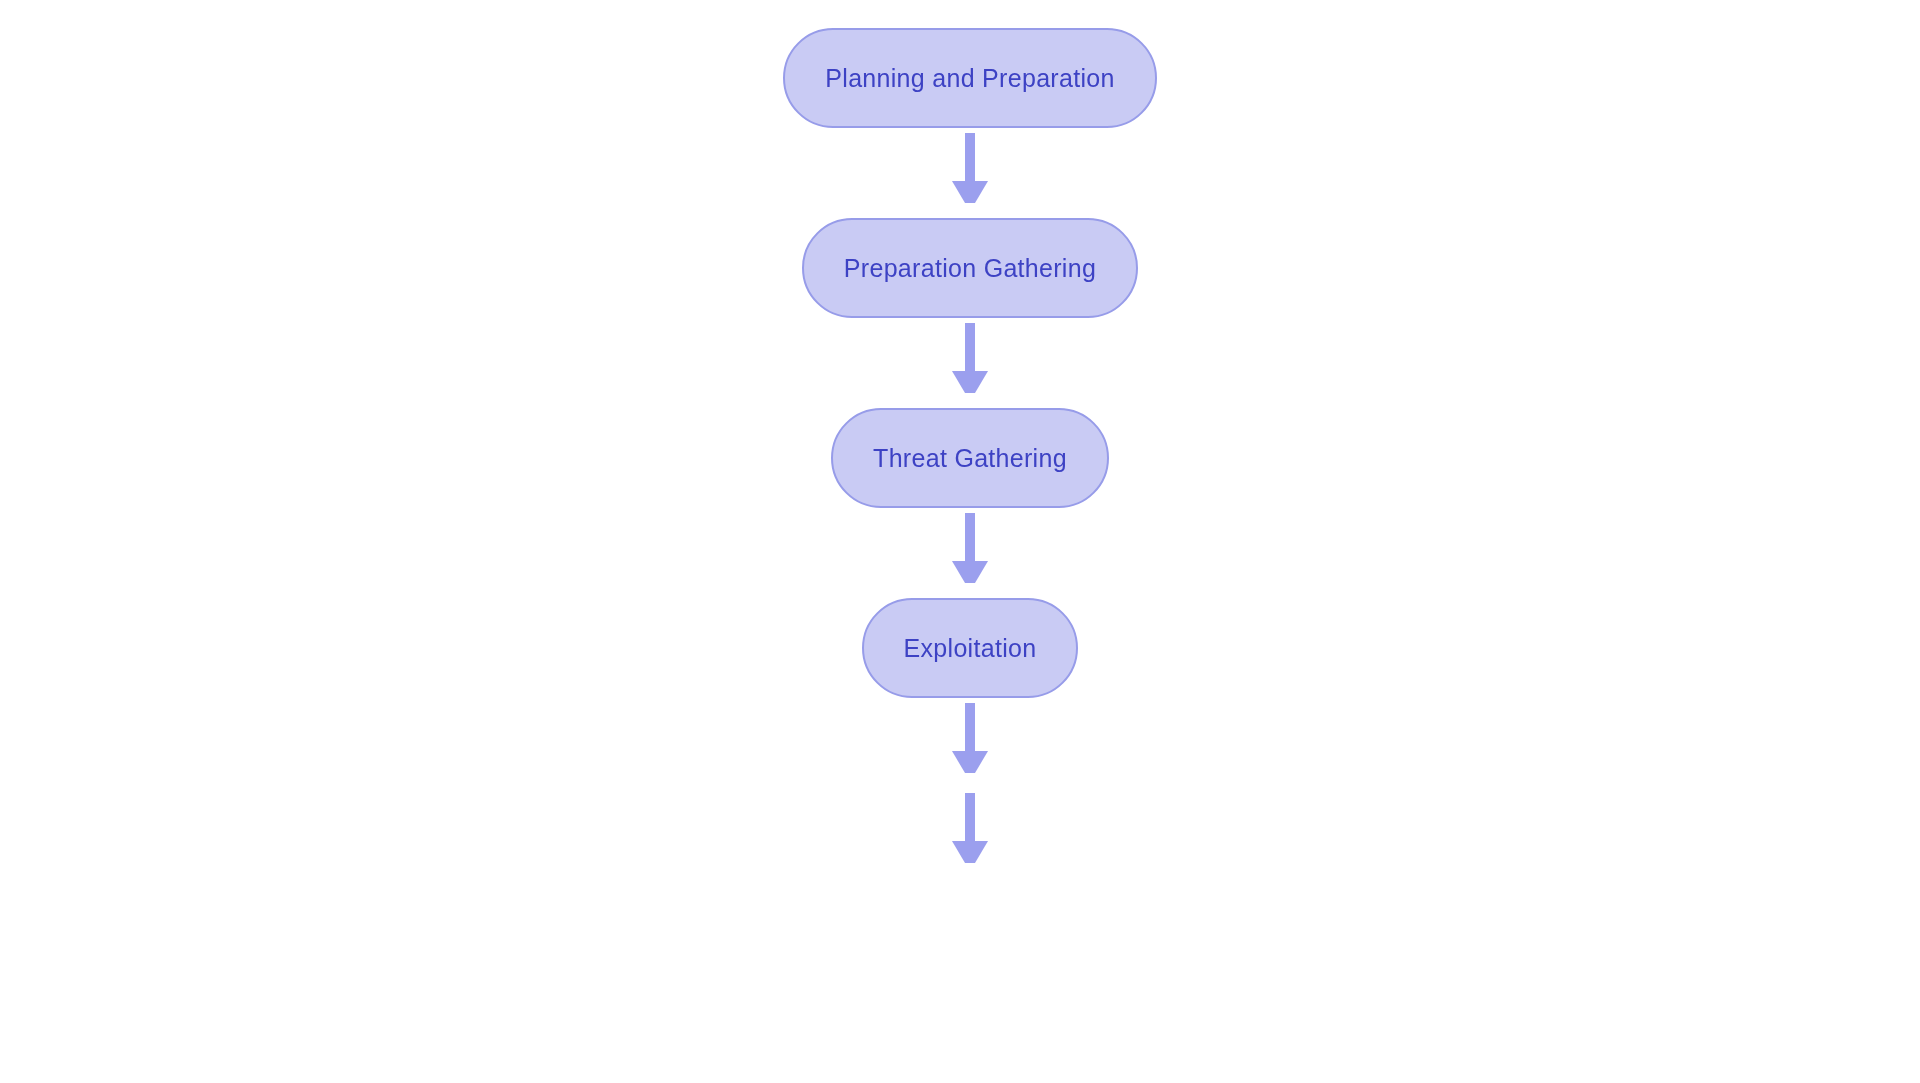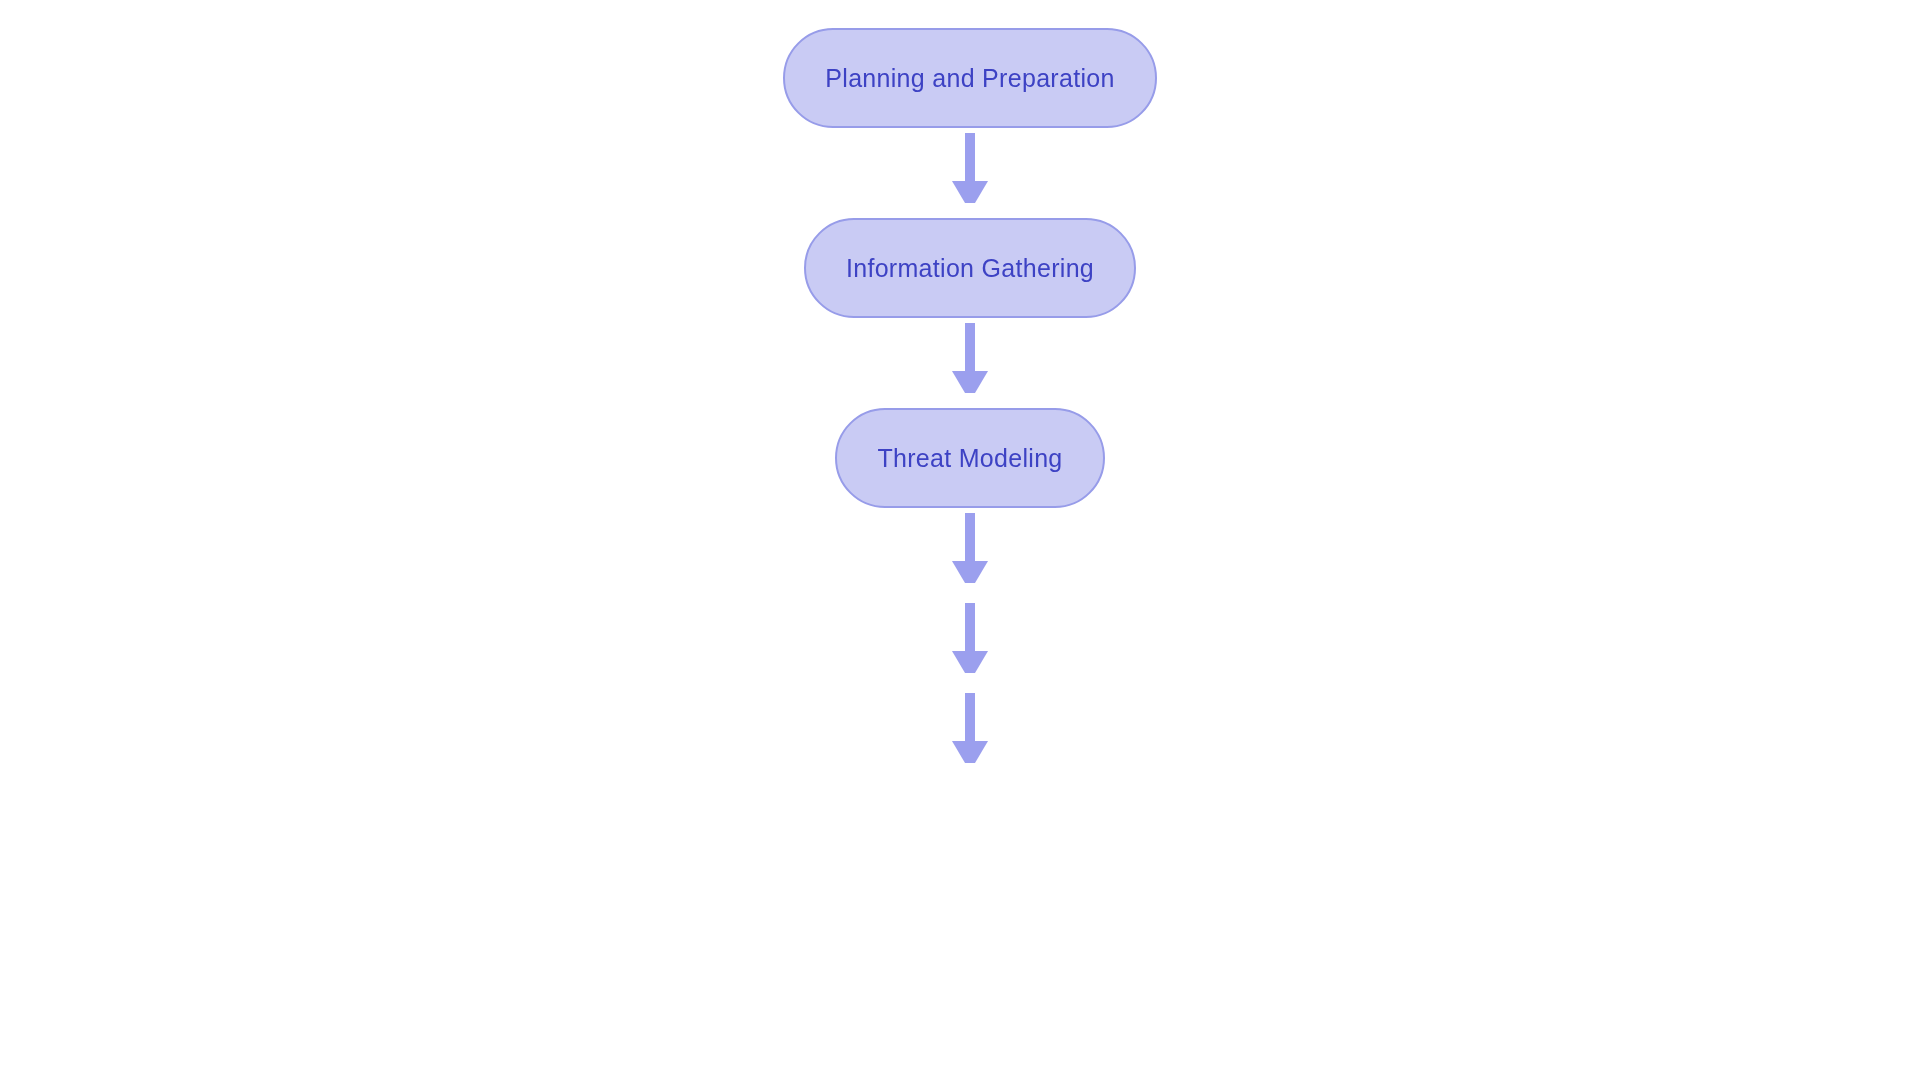--- a/index.html
+++ b/index.html
@@ -73,37 +73,40 @@
     <div class="node">
       <span>Planning and Preparation</span>
     </div>
 
     <div class="connector">
       <div class="arrow-line"></div>
       <div class="arrowhead"></div>
     </div>
 
     <div class="node">
-      <span>Information Gathering</span>
+      <span>Preparation Gathering</span>
     </div>
 
     <div class="connector">
       <div class="arrow-line"></div>
       <div class="arrowhead"></div>
     </div>
 
     <div class="node">
-      <span>Threat Modeling</span>
+      <span>Threat Gathering</span>
     </div>
 
     <div class="connector">
       <div class="arrow-line"></div>
       <div class="arrowhead"></div>
     </div>
 
+    <div class="node">
+      <span>Exploitation</span>
+    </div>
 
     <div class="connector">
       <div class="arrow-line"></div>
       <div class="arrowhead"></div>
     </div>
 
 
     <div class="connector">
       <div class="arrow-line"></div>
       <div class="arrowhead"></div>

